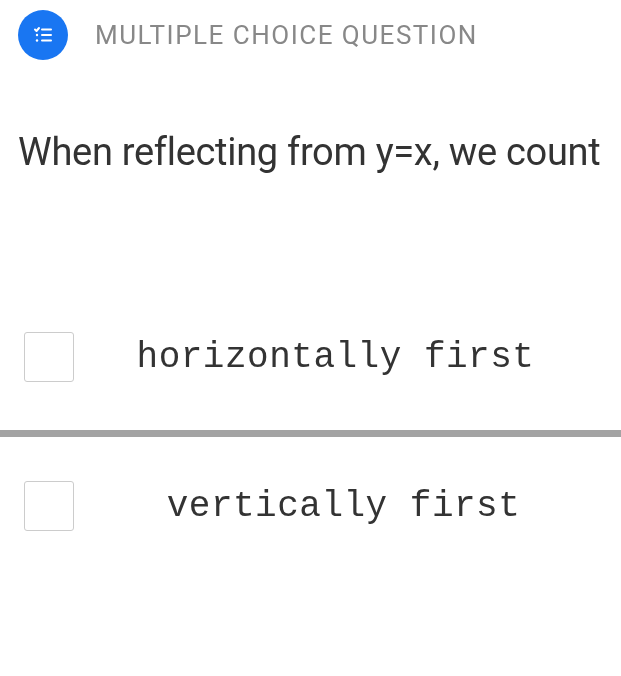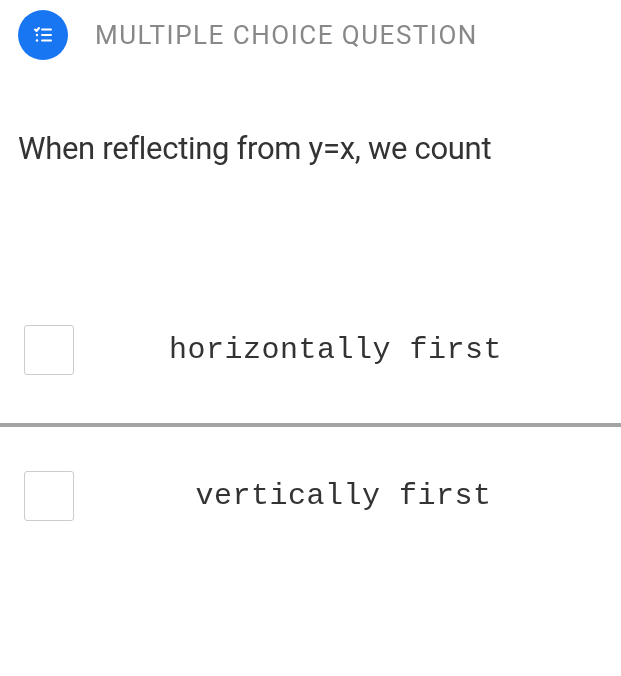--- a/index.html
+++ b/index.html
@@ -38,48 +38,48 @@
       height: 24px;
     }
     .header-label {
       color: #888888;
       font-size: 26px;
       letter-spacing: 1.5px;
       font-weight: 400;
     }
     .question-text {
       color: #333333;
-      font-size: 31px;
+      font-size: 38px;
       font-weight: 400;
       padding: 70px 18px 0 18px;
       letter-spacing: -0.3px;
     }
     .options {
       margin-top: 114px;
     }
     .option-row {
       display: flex;
       align-items: center;
       padding: 44px 24px 48px 24px;
     }
     .option-row + .option-row {
-      border-top: 4px solid #a3a3a3;
+      border-top: 7px solid #a3a3a3;
       gap: 16px;
     }
     .checkbox {
       width: 50px;
       height: 50px;
       border: 1px solid #cccccc;
       border-radius: 3px;
       flex-shrink: 0;
     }
     .option-label {
       font-family: 'Courier New', Courier, monospace;
       color: #333333;
-      font-size: 30px;
+      font-size: 36px;
       letter-spacing: 0.5px;
       text-align: center;
       flex: 1;
     }
   </style>
 </head>
 <body>
 
 <div class="container">
   <div class="header">

